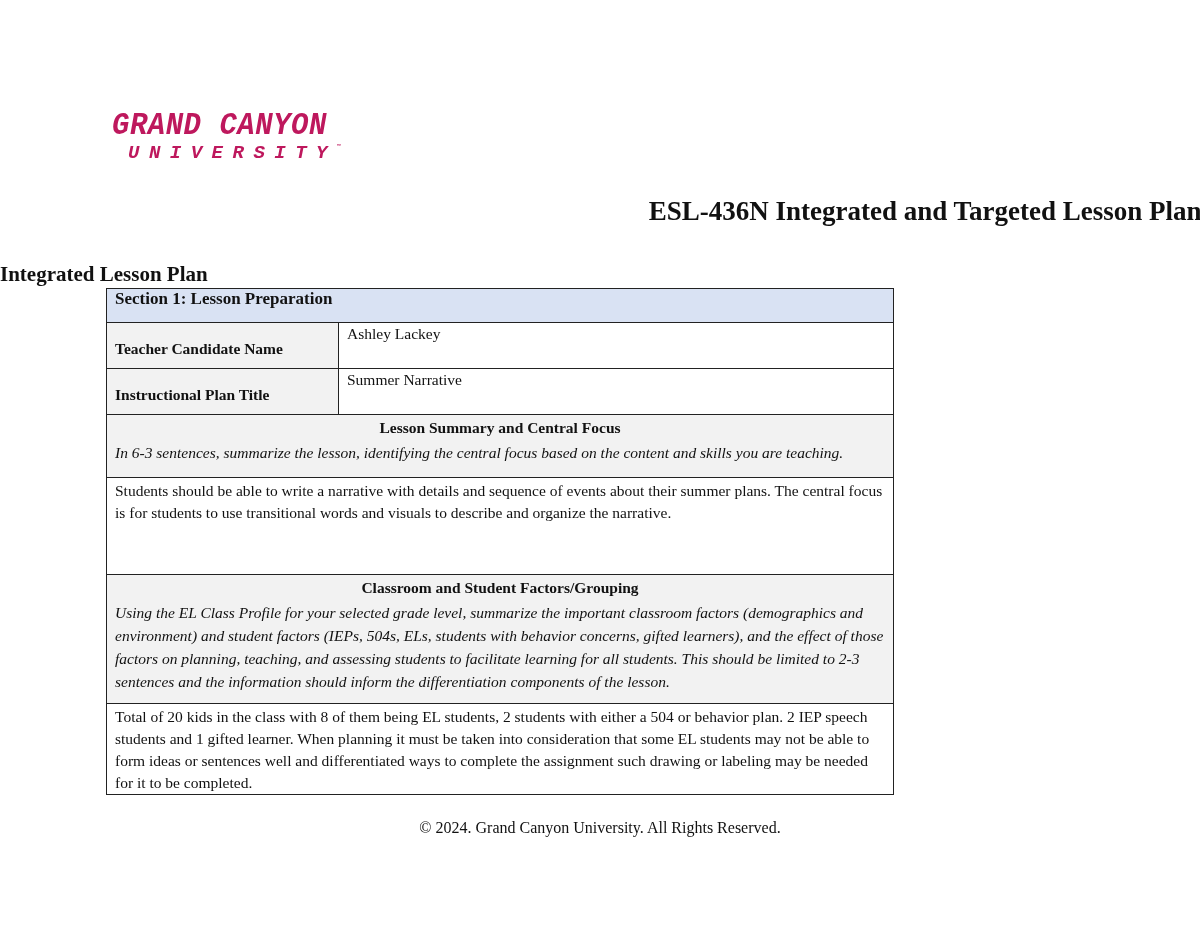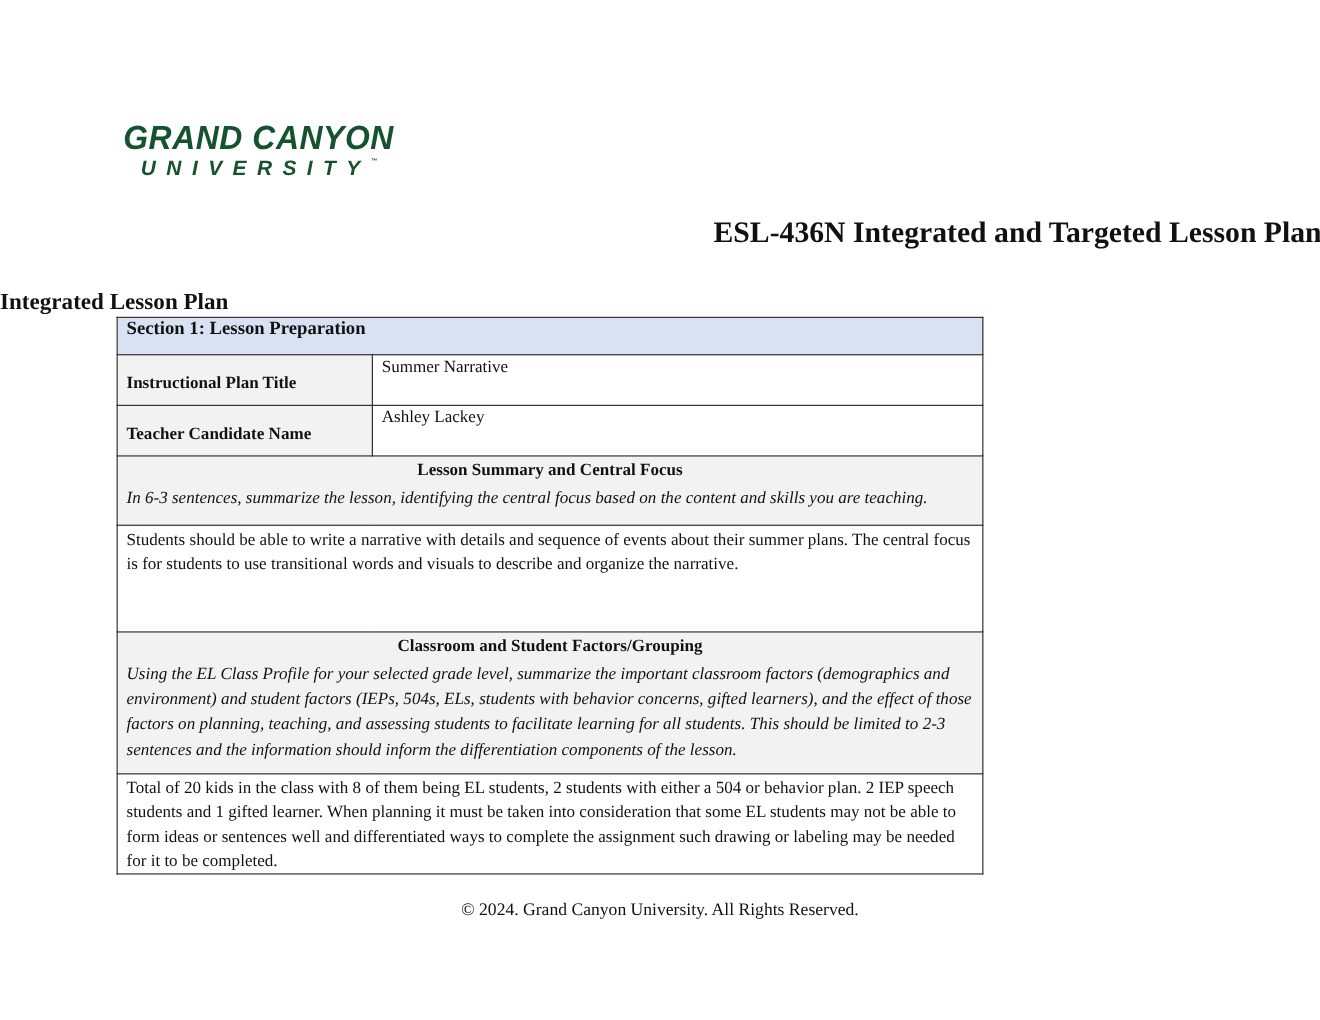--- a/index.html
+++ b/index.html
@@ -2,22 +2,22 @@
 <html><head>
   <meta charset="utf-8">
   <style>
     html, body { margin: 0; padding: 0; background: #ffffff; }
     body {
       width: 1200px; height: 927px; position: relative; overflow: hidden;
       font-family: "Liberation Serif", serif; color: #111;
     }
     .logo {
       position: absolute; left: 112px; top: 112px; width: 260px;
-      font-family: Liberation Sans, sans-serif; font-style: italic; font-weight: bold;
-      color: #14532d; line-height: 1;
+      font-family: Liberation Mono, monospace; font-style: italic; font-weight: bold;
+      color: #be185d; line-height: 1;
     }
     .logo .l1 { font-size: 29px; letter-spacing: 0.5px; transform: scaleY(1.05); display:block; }
     .logo .l2 { font-size: 19px; letter-spacing: 9.5px; margin-left: 16px; margin-top: 3px; display:block; }
     .logo .tm { font-size: 6px; letter-spacing: 0; vertical-align: top; }
     .title {
       position: absolute; left: 12px; width: 1200px; top: 196px; text-align: right;
       font-size: 27px; font-weight: bold;
     }
     .subtitle {
       position: absolute; left: 0; width: 1200px; top: 262px; text-align: left;
@@ -56,26 +56,26 @@
 
 <div class="title">ESL-436N Integrated and Targeted Lesson Plans</div>
 <div class="subtitle">Integrated Lesson Plan</div>
 
 <table class="plan">
   <tbody>
       <tr class="sec-header">
     <td colspan="2">Section 1: Lesson Preparation</td>
   </tr>
   <tr>
+    <td class="label-cell">Teacher Candidate Name</td>
+    <td class="value-cell">Ashley Lackey</td>
+  </tr>
+  <tr>
     <td class="label-cell">Instructional Plan Title</td>
     <td class="value-cell">Summer Narrative</td>
-  </tr>
-  <tr>
-    <td class="label-cell">Teacher Candidate Name</td>
-    <td class="value-cell">Ashley Lackey</td>
   </tr>
   <tr>
     <td colspan="2" class="gray" style="height:62px;">
       <div class="center-head">Lesson Summary and Central Focus</div>
       <div class="prompt">In 6-3 sentences, summarize the lesson, identifying the central focus based on the content and skills you are teaching.</div>
     </td>
   </tr>
   <tr>
     <td colspan="2" style="height:96px;">
       <div class="answer">Students should be able to write a narrative with details and sequence of events about their summer plans. The central focus is for students to use transitional words and visuals to describe and organize the narrative.</div>

